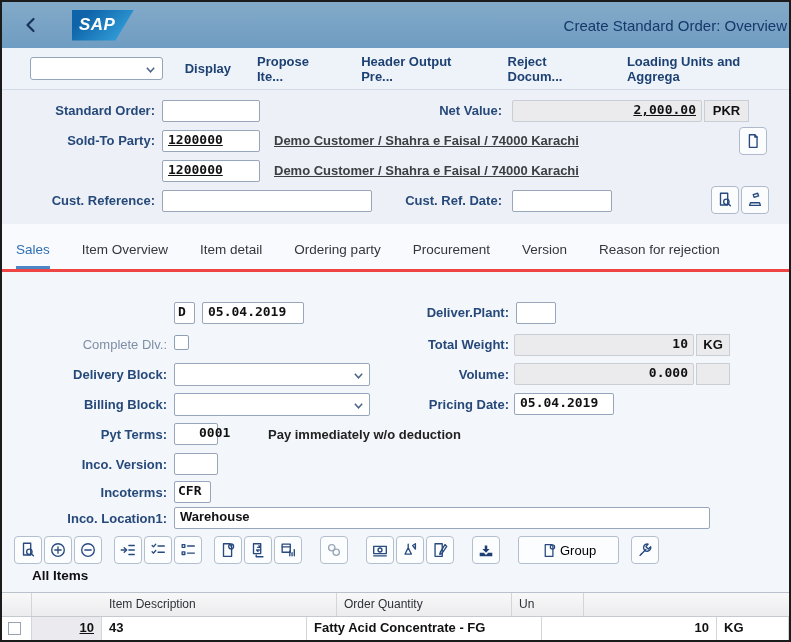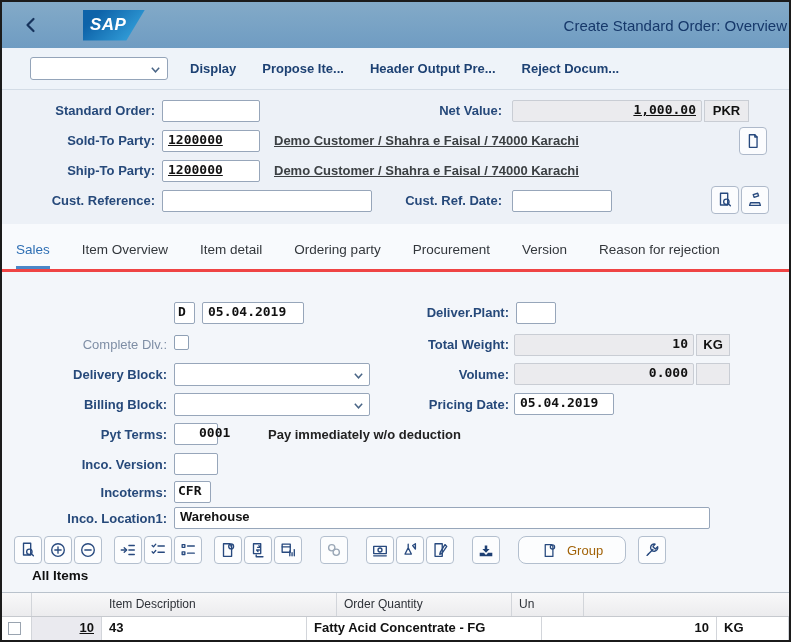--- a/index.html
+++ b/index.html
@@ -2,21 +2,21 @@
 <html><head>
 <meta charset="utf-8">
 <style>
   * { margin:0; padding:0; box-sizing:border-box; }
   body { background:#fff; font-family:"Liberation Sans", sans-serif; }
   .screen { position:relative; width:791px; height:642px; border:2px solid #1b1b1b;
             background:#f3f6fa; overflow:hidden; }
 
   
   .topbar { position:absolute; top:0; left:0; right:0; height:46px;
-            background:linear-gradient(#83aac8,#6f9cc2); display:flex; align-items:center;gap:11px; }
+            background:linear-gradient(#83aac8,#6f9cc2); display:flex; align-items:center; }
   .back-btn { width:30px; height:30px; margin-left:14px; display:flex; align-items:center;
               justify-content:center; cursor:pointer; }
   .sap-logo { margin-left:26px; width:62px; height:31px; position:relative;
               background:linear-gradient(135deg,#0e63a9 20%,#35a3dd 90%);
               clip-path:polygon(0 0,100% 0,70% 100%,0 100%);
               display:flex; align-items:center; }
   .sap-logo span { color:#fff; font-weight:bold; font-style:italic; font-size:17px;
                    letter-spacing:.5px; padding-left:7px; }
   .topbar-title { margin-left:auto; margin-right:2px; color:#16386a; font-size:15px; }
 
@@ -61,23 +61,23 @@
   .ddl svg { position:absolute; right:5px; top:6px; }
   .plain { position:absolute; font-weight:bold; font-size:13px; color:#222; }
   .lbl-dim { color:#7e8ea5; font-weight:normal; }
 
   
   .items-toolbar { position:absolute; top:531px; left:0; right:0; height:34px;
                    display:flex; align-items:center; padding-left:12px; }
   .btn28 { width:28px; height:28px; border:1px solid #b3bfce; border-radius:4px; background:#fcfdfe;
            display:flex; align-items:center; justify-content:center; margin-right:2px; cursor:pointer; }
   .gap8 { width:10px; } .gap14 { width:16px; }
-  .group-btn { height:28px; border:1px solid #b3bfce; border-radius:8px; background:#fcfdfe;
-               display:flex; align-items:center; gap:9px; padding:0 22px; margin-right:2px;
-               color:#a16207; font-size:13px; cursor:pointer; }
+  .group-btn { height:28px; border:1px solid #b3bfce; border-radius:3px; background:#fcfdfe;
+               display:flex; align-items:center; gap:2px; padding:0 22px; margin-right:2px;
+               color:#000000; font-size:13px; cursor:pointer; }
 
   .all-items { position:absolute; top:566px; left:30px; font-weight:bold; font-size:13.5px; color:#101010; }
 
   
   .table-wrap { position:absolute; top:590px; left:0; right:0; height:48px;
                 border-top:1px solid #b9c2cc; border-bottom:4px solid #152f5b; background:#fff; }
   .thead { height:24px; display:flex; background:linear-gradient(#f8f8f9,#ececee);
            border-bottom:1px solid #c6c9ce; font-size:12px; color:#2e3238; }
   .th { padding:4px 7px; border-right:1px solid #d2d5da; }
   .trow { height:23px; display:flex; font-size:13px; font-weight:bold; color:#111; background:#fff; }
@@ -112,41 +112,41 @@
     <div class="combo">
       <span></span>
       <svg width="11" height="11" viewBox="0 0 12 12">
         <polyline points="2,4 6,8.5 10,4" fill="none" stroke="#4a6586" stroke-width="1.6"></polyline>
       </svg>
     </div>
     <div class="menu-item mi1">Display</div>
     <div class="menu-item mi">Propose Ite...</div>
     <div class="menu-item mi">Header Output Pre...</div>
     <div class="menu-item mi">Reject Docum...</div>
+    <div class="menu-item mi">Loading Units and Aggrega</div>
   </div>
 
   <div class="header-form">
     <div class="lbl" style="left:0;top:13px;width:153px;">Standard Order:</div>
     <div class="inp" style="left:160px;top:10px;width:98px;"></div>
 
     <div class="lbl" style="left:345px;top:13px;width:155px;">Net Value:</div>
-    <div class="inp ro" style="left:510px;top:10px;width:190px;"><span class="ul">1,000.00</span></div>
+    <div class="inp ro" style="left:510px;top:10px;width:190px;"><span class="ul">2,000.00</span></div>
     <div class="unitbox" style="left:702px;top:10px;width:45px;">PKR</div>
 
     <div class="lbl" style="left:0;top:43px;width:153px;">Sold-To Party:</div>
     <div class="inp" style="left:160px;top:40px;width:98px;"><span class="ul">1200000</span></div>
     <div class="desc" style="left:272px;top:43px;">Demo Customer / Shahra e Faisal / 74000 Karachi</div>
     <div class="icon-btn" style="left:737px;top:37px;">
       <svg class="ic" width="18" height="18" viewBox="0 0 20 20">
         <path d="M6 3 h6 l2.5 2.5 V17 H6 Z"></path>
           <path d="M12 3 v2.5 h2.5"></path>
       </svg>
     </div>
 
-    <div class="lbl" style="left:0;top:73px;width:153px;">Ship-To Party:</div>
     <div class="inp" style="left:160px;top:70px;width:98px;"><span class="ul">1200000</span></div>
     <div class="desc" style="left:272px;top:73px;">Demo Customer / Shahra e Faisal / 74000 Karachi</div>
 
     <div class="lbl" style="left:0;top:103px;width:153px;">Cust. Reference:</div>
     <div class="inp" style="left:160px;top:100px;width:210px;"></div>
     <div class="lbl" style="left:345px;top:103px;width:155px;">Cust. Ref. Date:</div>
     <div class="inp" style="left:510px;top:100px;width:100px;"></div>
 
     <div class="icon-btn" style="left:709px;top:96px;">
       <svg class="ic" width="18" height="18" viewBox="0 0 20 20">

